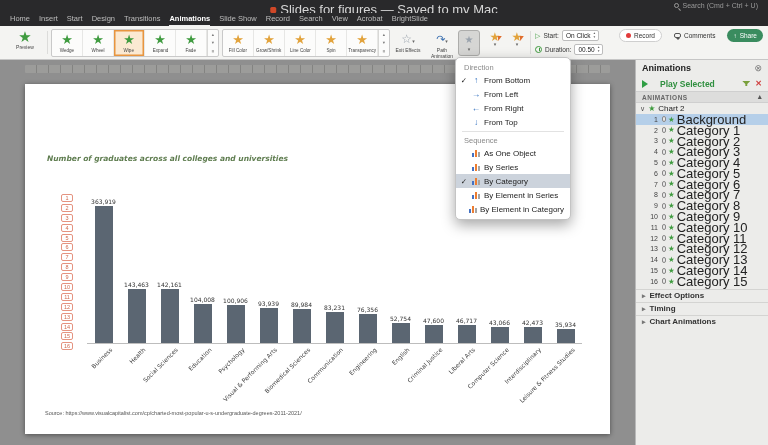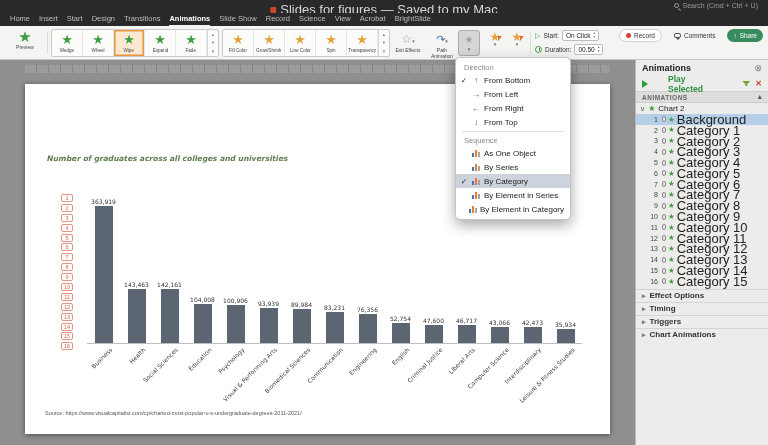--- a/index.html
+++ b/index.html
@@ -71,21 +71,21 @@
   .slot { flex: 1; position: relative; display: flex; flex-direction: column; align-items: center; justify-content: flex-end; height: 100%; }
   .vlabel { font-size: 6px; color: #333; margin-bottom: 1px; white-space: nowrap; font-family: "DejaVu Sans", sans-serif; }
   .bar { width: 18px; background: #5b6672; }
   .cat { position: absolute; top: calc(100% + 3px); right: calc(50% - 5px); transform: rotate(-45deg); transform-origin: top right; font-size: 6px; color: #3a3a3a; white-space: nowrap; font-family: "DejaVu Sans", sans-serif; }
   .source { position: absolute; left: 20px; top: 326px; font-size: 5.5px; color: #555; }
 
   
   .panel { position: absolute; top: 60px; right: 0; width: 133px; height: 385px; background: #ececea; border-left: 1px solid #b9b9b9; }
   .panel-header { height: 16px; display: flex; align-items: center; justify-content: space-between; padding: 0 6px; font-size: 9px; font-weight: bold; color: #222; }
   .close-circle { color: #777; font-size: 9px; font-weight: normal; }
-  .play-row { height: 15px; display: flex; align-items: center; gap: 20px; padding: 0 6px; }
+  .play-row { height: 15px; display: flex; align-items: center; gap: 12px; padding: 0 6px; }
   .play-tri { width: 0; height: 0; border-left: 6px solid #2f9e44; border-top: 4px solid transparent; border-bottom: 4px solid transparent; }
   .play-label { font-size: 8.5px; color: #2f8f3f; font-weight: bold; }
   .play-icons { margin-left: auto; display: flex; align-items: center; gap: 5px; }
   .funnel { width: 8px; height: 5px; background: #7aa03c; clip-path: polygon(0 0, 100% 0, 62% 60%, 62% 100%, 38% 100%, 38% 60%); }
   .red-x { color: #d04040; font-size: 8px; font-weight: bold; }
   .list-header { height: 12px; background: #dddddc; border-top: 1px solid #cfcfcf; border-bottom: 1px solid #cfcfcf; display: flex; align-items: center; justify-content: space-between; padding: 0 6px; font-size: 6.5px; font-weight: bold; letter-spacing: .5px; color: #666; }
   .group-row { height: 11px; display: flex; align-items: center; gap: 3px; padding-left: 4px; font-size: 8px; color: #222; }
   .caret { color: #555; font-size: 7px; }
   .gstar { color: #3f9b3f; font-size: 8px; line-height: 1; }
   .anim-row { height: 10.8px; display: flex; align-items: center; gap: 2px; padding-left: 10px; }
@@ -128,21 +128,21 @@
 
   <div class="tabsbar">
       <span class="tab">Home</span>
       <span class="tab">Insert</span>
       <span class="tab">Start</span>
       <span class="tab">Design</span>
       <span class="tab">Transitions</span>
       <span class="tab active">Animations</span>
       <span class="tab">Slide Show</span>
       <span class="tab">Record</span>
-      <span class="tab">Science</span>
+      <span class="tab">Search</span>
       <span class="tab">View</span>
       <span class="tab">Acrobat</span>
       <span class="tab">BrightSlide</span>
     </div>
 
   <div class="ribbon">
     <div class="rb-btn" style="left:6px; width:38px;">
       <span class="star green big">★</span>
       <span class="rb-label">Preview</span>
     </div>
@@ -504,24 +504,20 @@
         <div class="section-row">
           <span class="sec-caret">▸</span>
           <span>Effect Options</span>
         </div>
         <div class="section-row">
           <span class="sec-caret">▸</span>
           <span>Timing</span>
         </div>
         <div class="section-row">
           <span class="sec-caret">▸</span>
-          <span>Triggers</span>
-        </div>
-        <div class="section-row">
-          <span class="sec-caret">▸</span>
           <span>Chart Animations</span>
         </div>
       </div>
   </div>
 
   <div class="menu">
     <div class="menu-header">Direction</div>
     <div>
         <div class="menu-item">
           <span class="mi-chk">✓</span>

